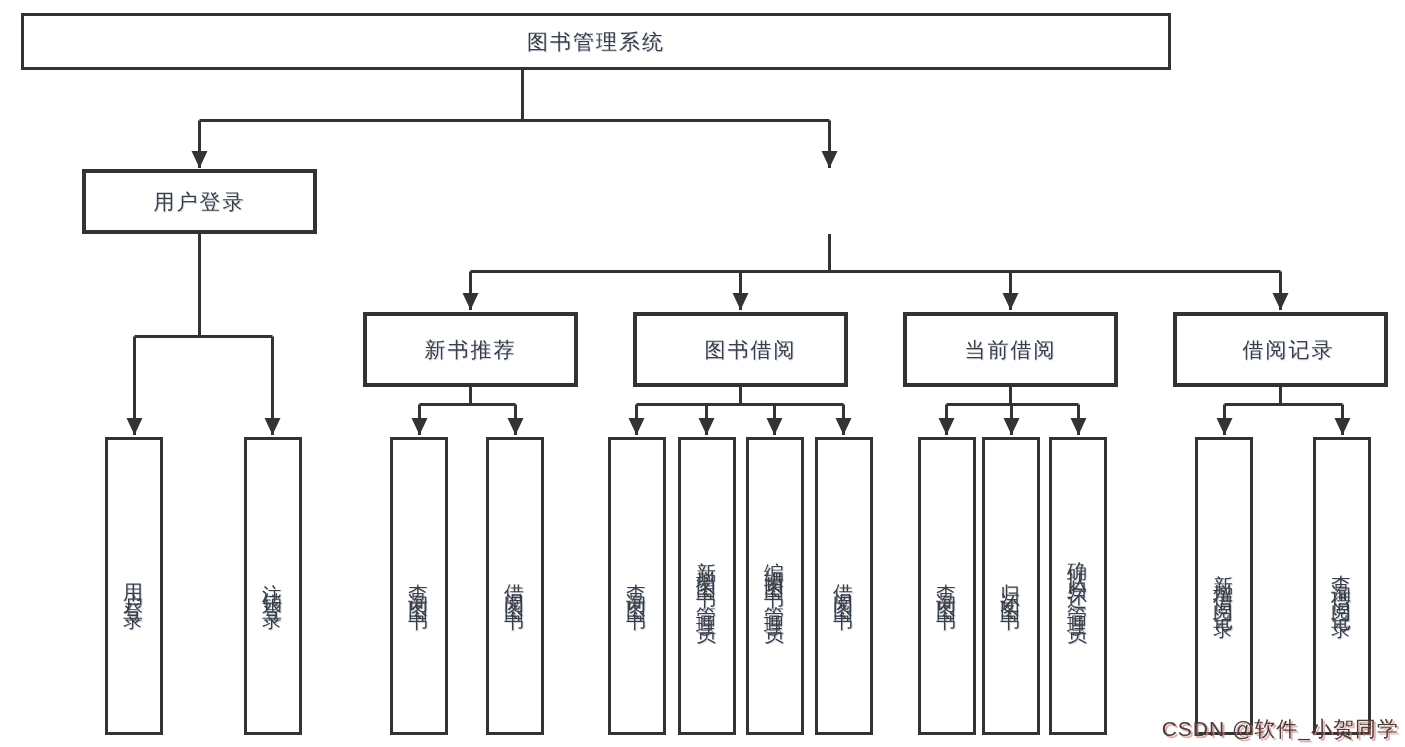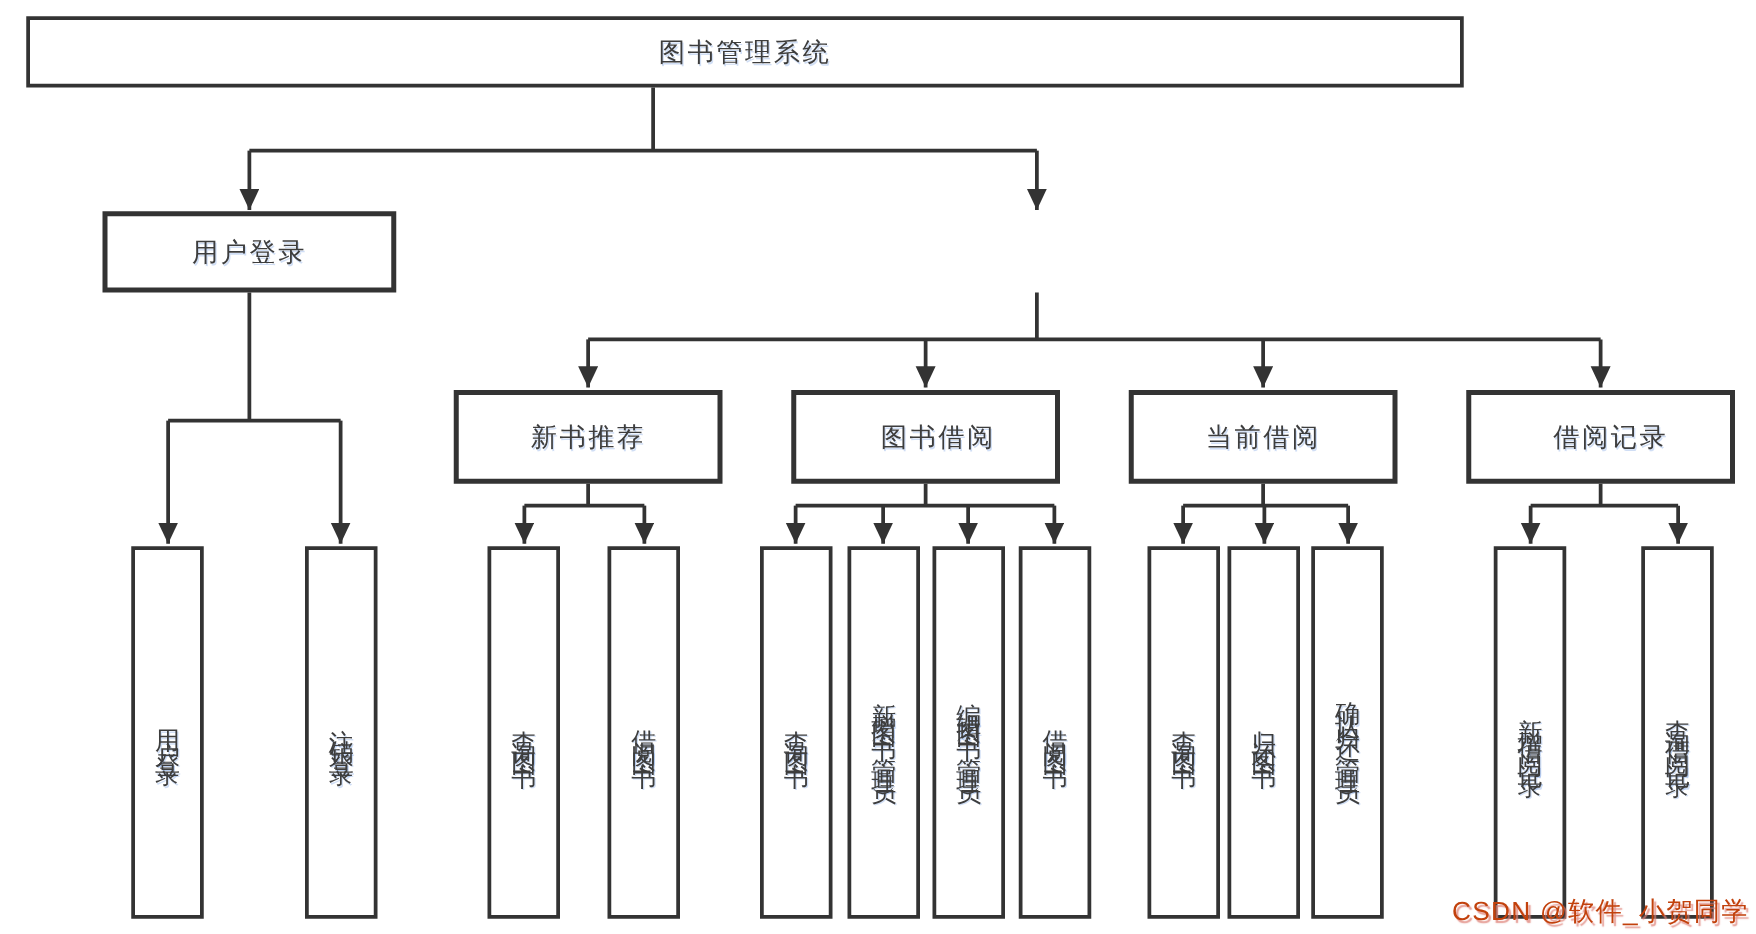--- a/index.html
+++ b/index.html
@@ -67,21 +67,21 @@
     color: #3d3d3d;
     text-shadow: 1px 1px 0 rgba(120, 160, 225, 0.35);
   }
   
   #watermark {
     position: absolute;
     right: 6px;
     bottom: 4px;
     font-size: 21px;
     letter-spacing: 1px;
-    color: #c2410c;
+    color: #404040;
     text-shadow: 2px 2px 1px rgba(222, 130, 120, 0.8);
     z-index: 3;
     white-space: nowrap;
   }
 </style>
 </head>
 <body>
 
 <div id="canvas">
 

